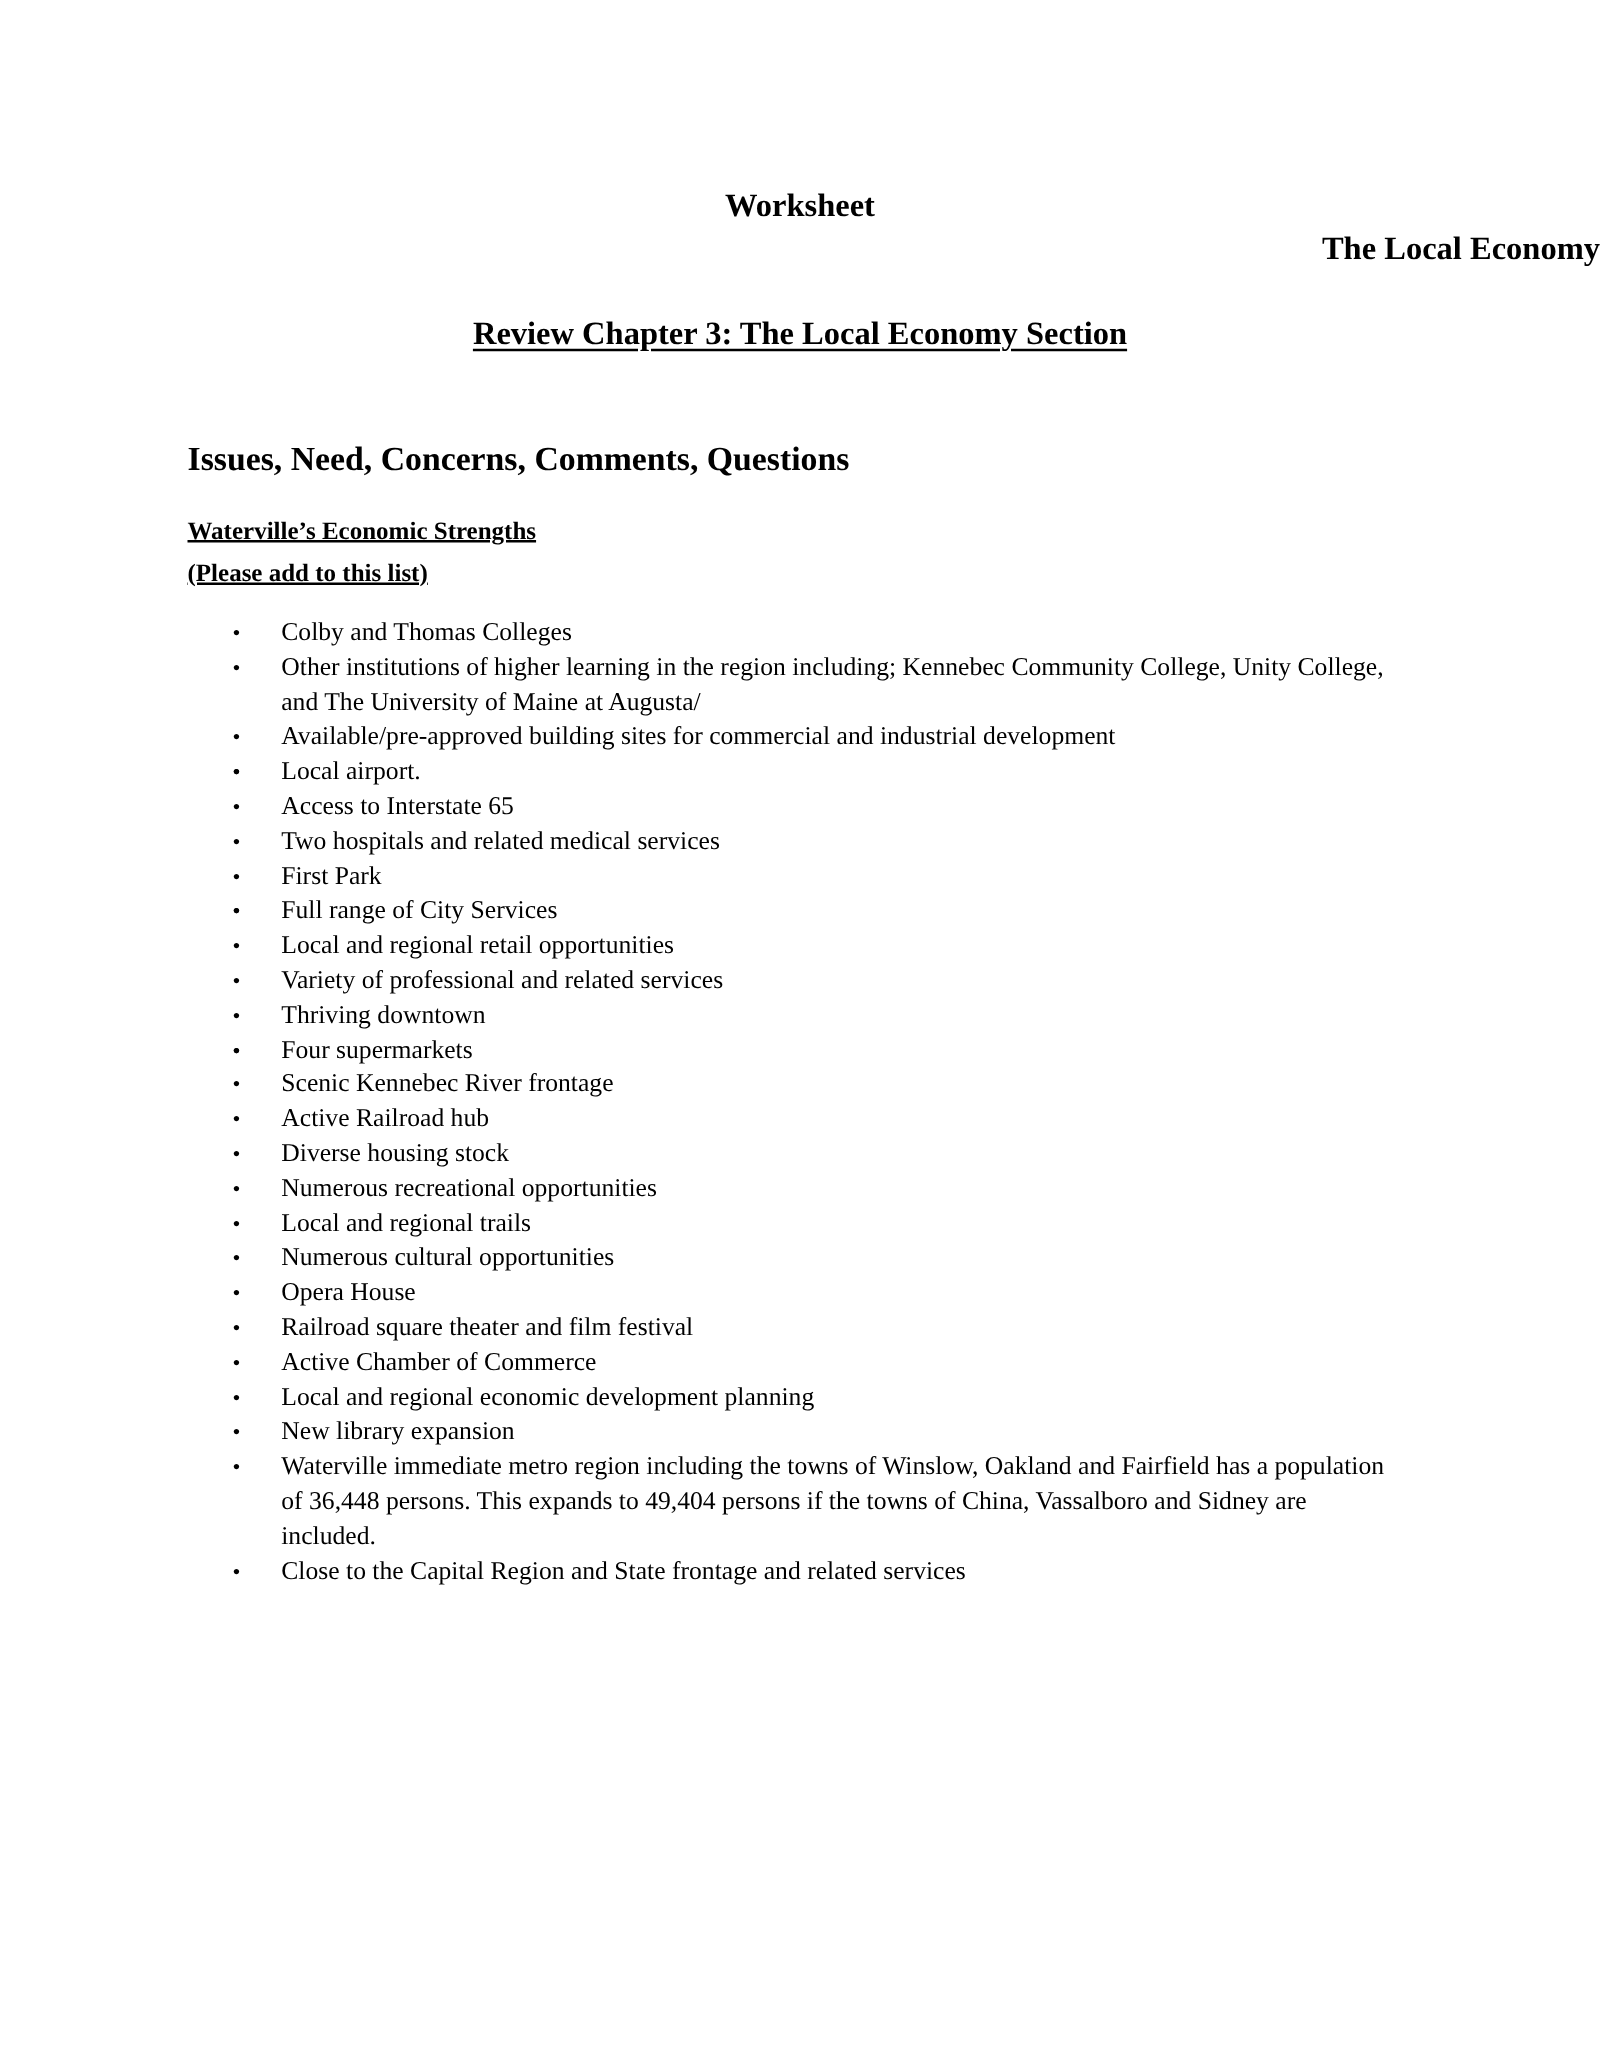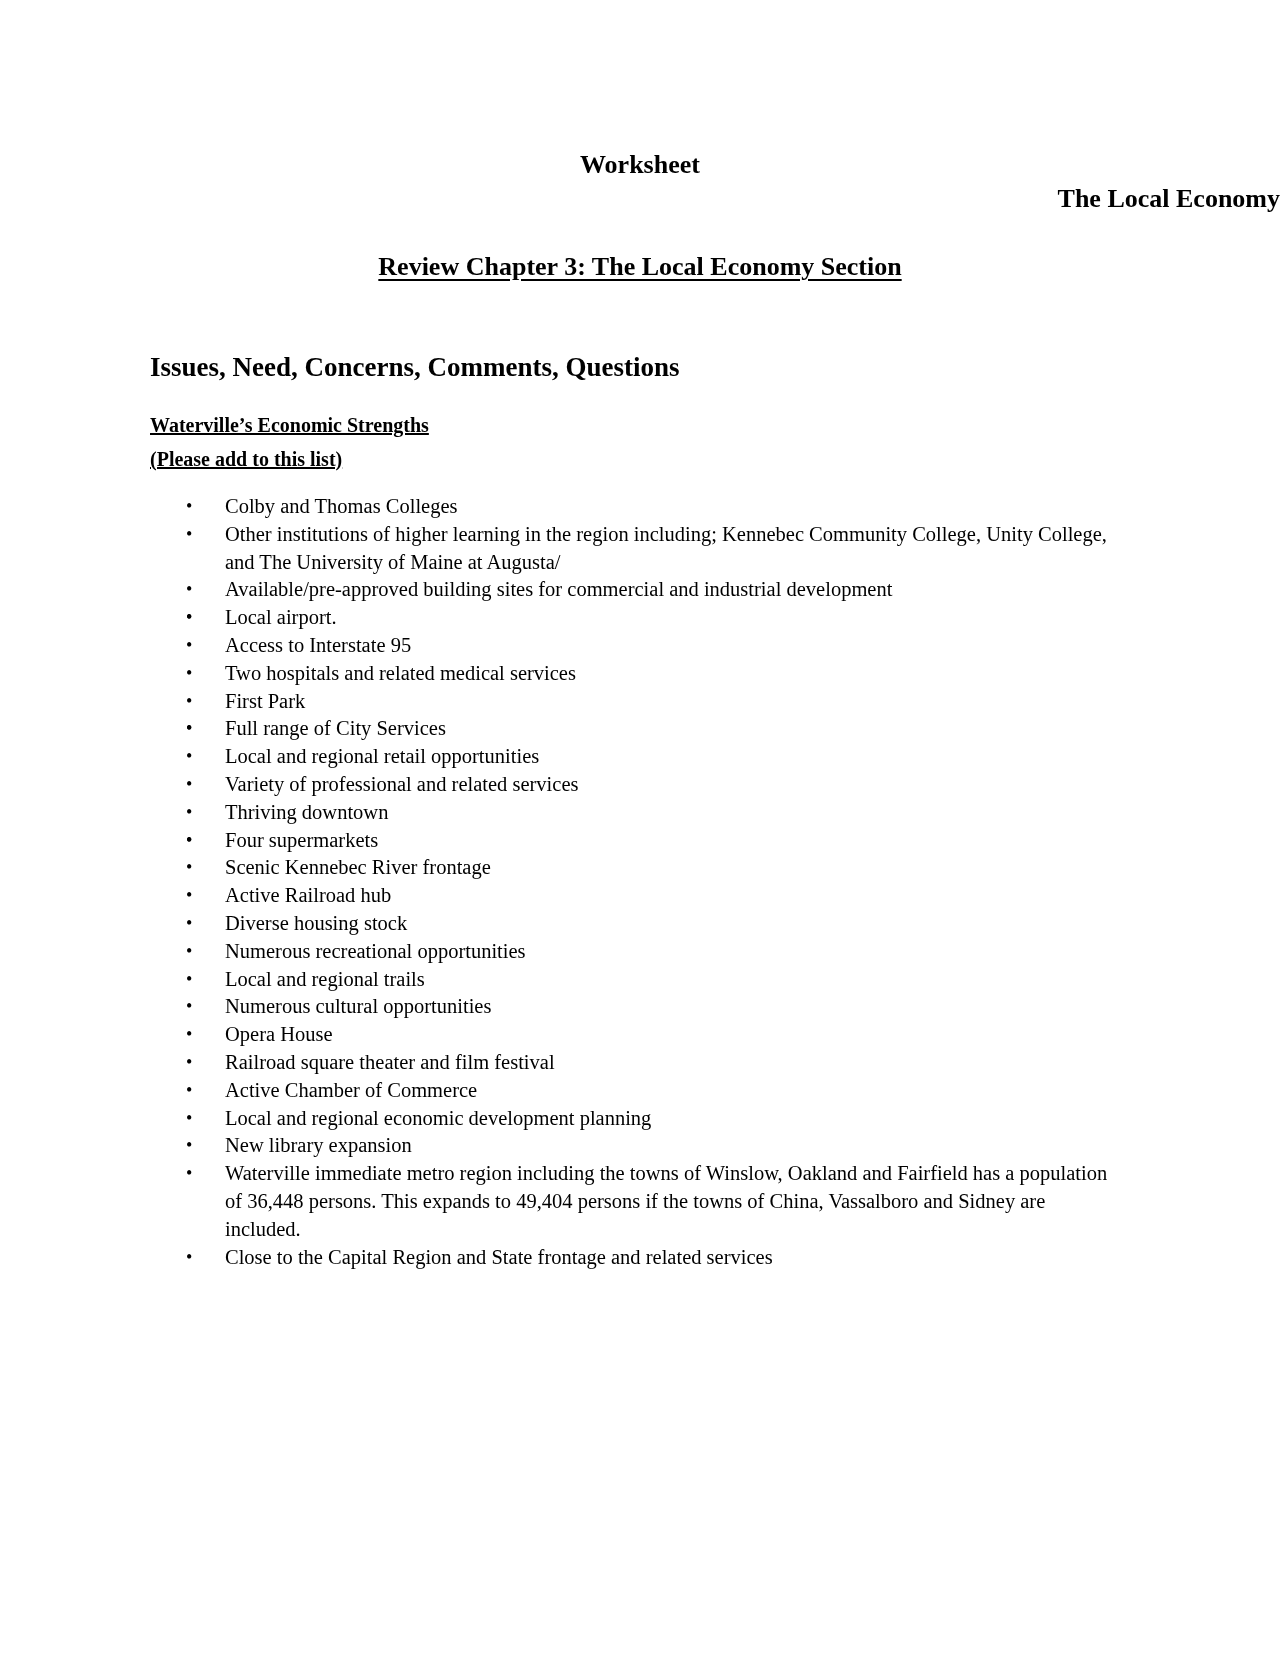--- a/index.html
+++ b/index.html
@@ -27,21 +27,21 @@
 <div class="h2">Issues, Need, Concerns, Comments, Questions</div>
 <div class="sub s1">Waterville’s Economic Strengths</div>
 <div class="sub s2">(Please add to this list)</div>
 
 <ul class="list" id="strengths-list">
     <li><span class="bullet">•</span><span>Colby and Thomas Colleges</span></li>
     <li><span class="bullet">•</span><span>Other institutions of higher learning in the region including; Kennebec Community College, Unity College, and  The University of Maine at Augusta/</span></li>
     <li><span class="bullet">•</span><span>Available/pre-approved building sites for commercial and industrial development</span></li>
     <li><span class="bullet">•</span></li>
     <li><span class="bullet">•</span><span>Local airport.</span></li>
-    <li><span class="bullet">•</span><span>Access to Interstate 95</span></li>
+    <li><span class="bullet">•</span><span>Access to Interstate 65</span></li>
     <li><span class="bullet">•</span><span>Two hospitals and related medical services</span></li>
     <li><span class="bullet">•</span><span>First Park</span></li>
     <li><span class="bullet">•</span></li>
     <li><span class="bullet">•</span><span>Full range of City Services</span></li>
     <li><span class="bullet">•</span><span>Local and regional retail opportunities</span></li>
     <li><span class="bullet">•</span><span>Variety of professional and related services</span></li>
     <li><span class="bullet">•</span><span>Thriving downtown</span></li>
     <li><span class="bullet">•</span></li>
     <li><span class="bullet">•</span><span>Four supermarkets</span></li>
     <li><span class="bullet">•</span><span>Scenic Kennebec River frontage</span></li>

